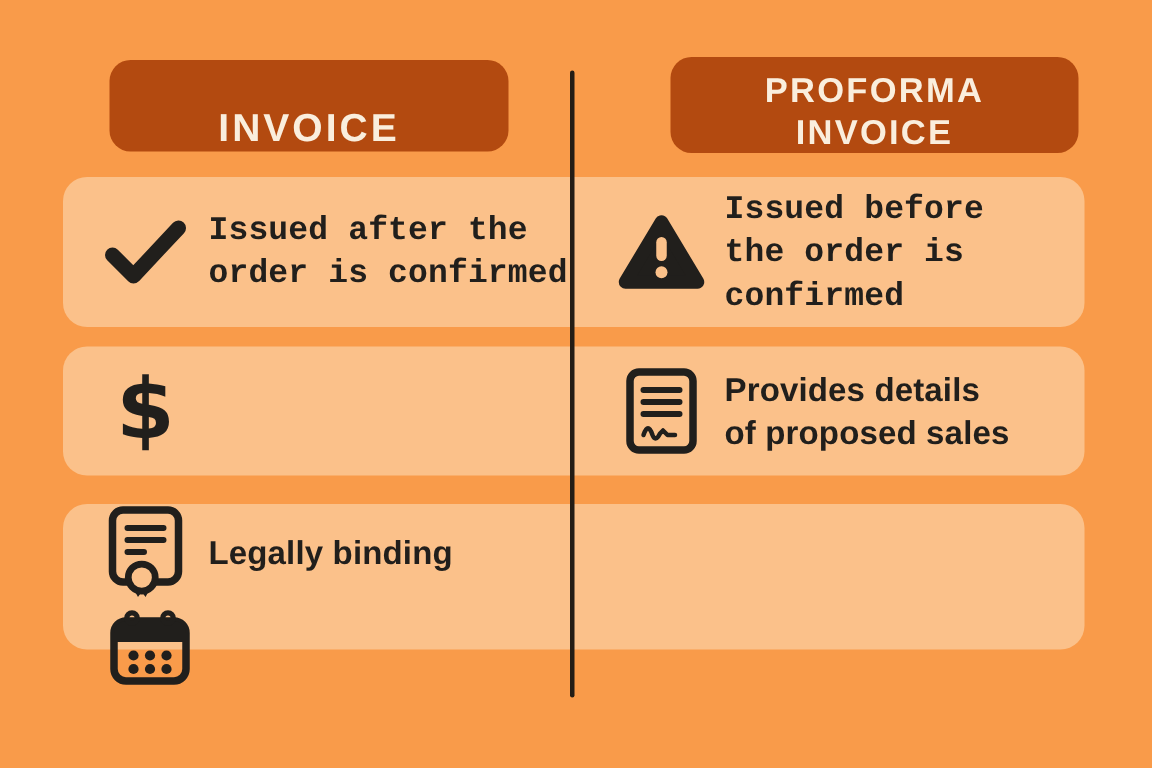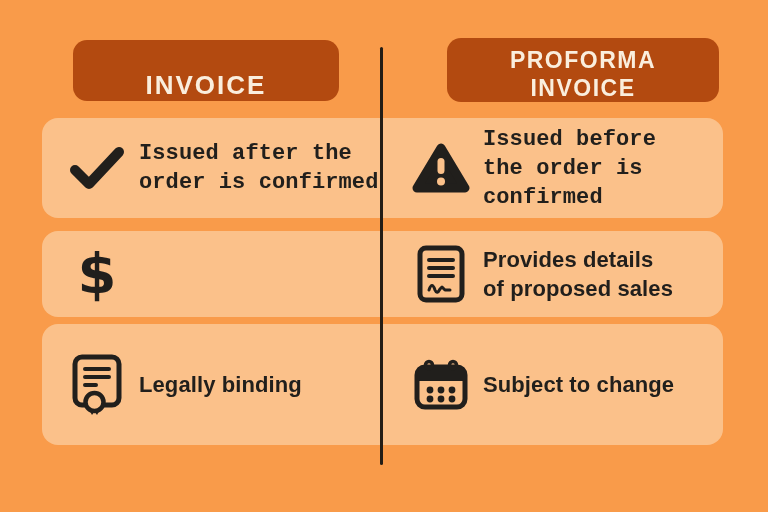--- a/index.html
+++ b/index.html
@@ -27,21 +27,21 @@
   }
 
   .row{
     position:absolute;left:42px;width:681px;
     background:var(--card,#FBC18A);
     border-radius:16px;
     display:flex;
   }
   .row1{top:118px;height:100px;font-family:Liberation Mono, monospace;}
   .row2{top:231px;height:86px;}
-  .row3{top:324px;height:121px;}
+  .row3{top:336px;height:97px;flex-direction:column;}
 
   .half{display:flex;align-items:center;box-sizing:border-box;}
   .half.left{width:341px;padding-left:24px;}
   .half.right{width:340px;padding-left:27px;}
 
   .icon-box{
     width:62px;min-width:62px;height:64px;
     display:flex;align-items:center;justify-content:center;
     margin-right:11px;
     color:var(--text,#211F1C);
@@ -136,17 +136,16 @@
           <circle cx="15" cy="6" r="3.5" fill="none" stroke="currentColor" stroke-width="3.5"></circle>
           <circle cx="39" cy="6" r="3.5" fill="none" stroke="currentColor" stroke-width="3.5"></circle>
           <circle cx="16" cy="31" r="3.4" fill="currentColor"></circle>
           <circle cx="27" cy="31" r="3.4" fill="currentColor"></circle>
           <circle cx="38" cy="31" r="3.4" fill="currentColor"></circle>
           <circle cx="16" cy="40" r="3.4" fill="currentColor"></circle>
           <circle cx="27" cy="40" r="3.4" fill="currentColor"></circle>
           <circle cx="38" cy="40" r="3.4" fill="currentColor"></circle>
         </svg>
       </span>
-      <span class="card-text">Subject to change</span>
     </div>
   </div>
 
 </div>
 
 </body></html>

